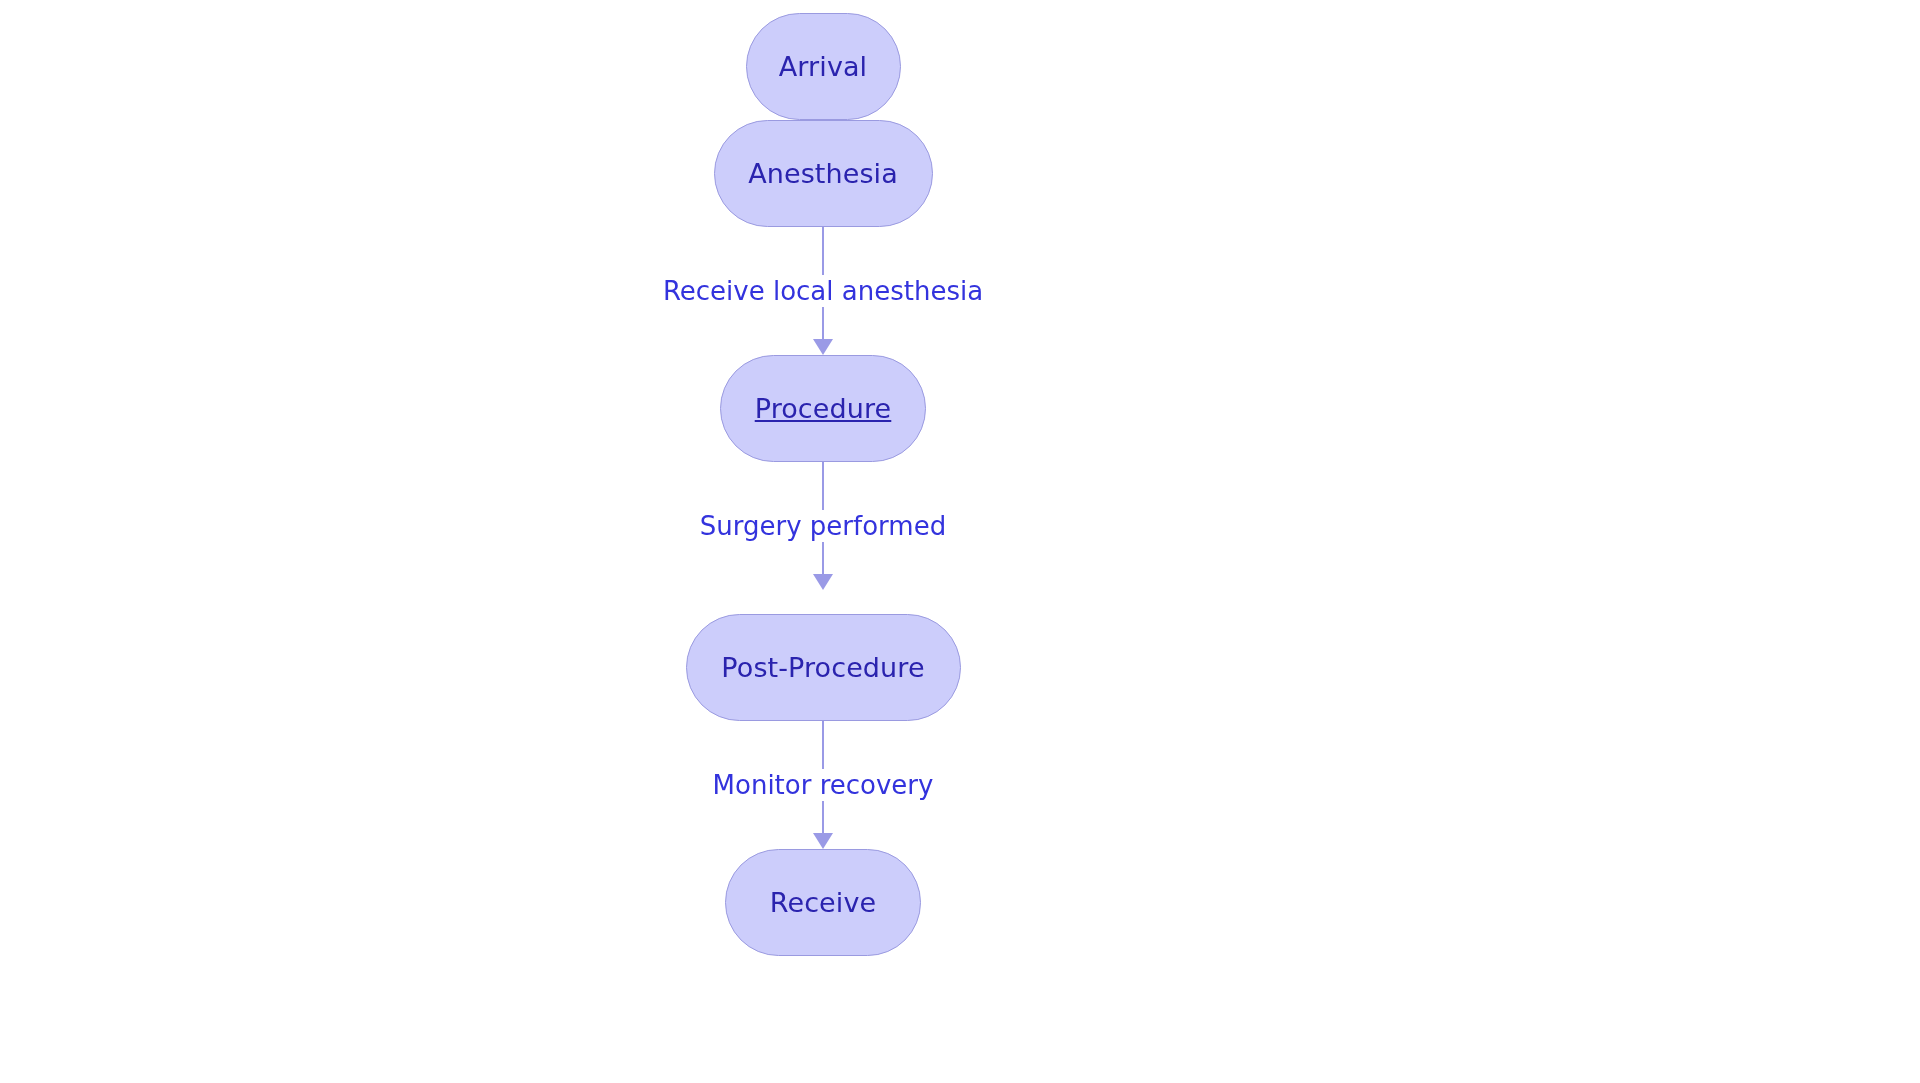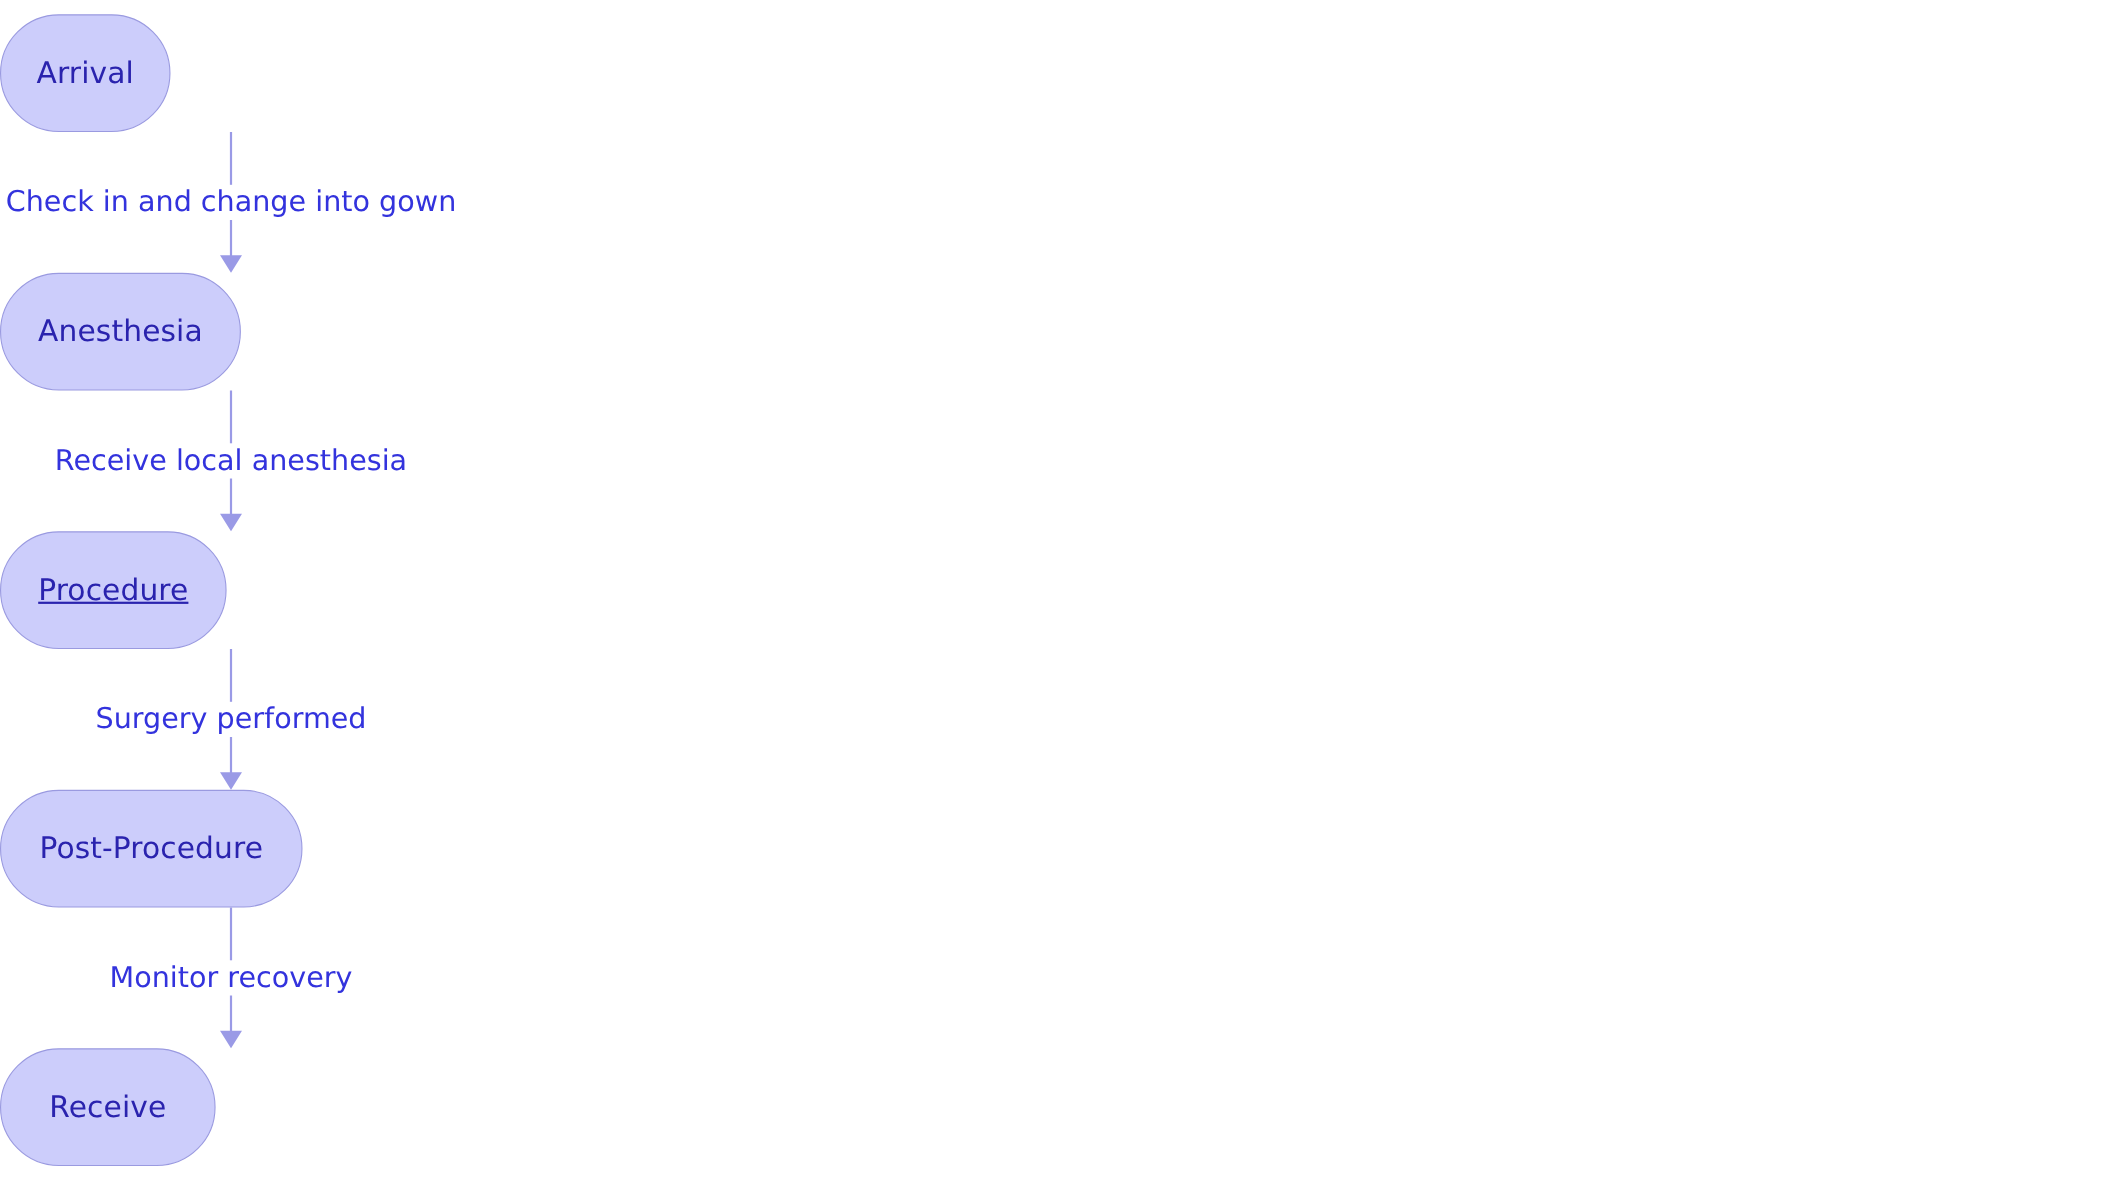--- a/index.html
+++ b/index.html
@@ -24,20 +24,21 @@
 
   
   .flow-column {
     position: absolute;
     left: 0;
     top: 0;
     width: 1646px;
     height: 1083px;
     display: flex;
     flex-direction: column;
+    align-items: center;
   }
 
   
   .node {
     box-sizing: border-box;
     display: flex;
     align-items: center;
     justify-content: center;
     background: #cccdfb;
     border: 1.6px solid #9a9ae0;
@@ -46,21 +47,21 @@
     font-size: 27px;
     font-weight: 400;
     letter-spacing: 0.1px;
     white-space: nowrap;
     line-height: 1;
   }
 
   .node-arrival       { width: 155px; height: 107px; margin-top: 13px; }
   .node-anesthesia    { width: 219px; height: 107px; }
   .node-procedure     { width: 206px; height: 107px; text-decoration: underline; }
-  .node-postprocedure { width: 275px; height: 107px; }
+  .node-postprocedure { width: 275px; height: 107px; margin-top: 24px; }
   .node-recovery      { width: 196px; height: 107px; }
 
   
   .edge {
     position: relative;
     width: 420px;
     height: 128px;
     display: flex;
     align-items: center;
     justify-content: center;
@@ -102,25 +103,20 @@
 </head>
 <body>
 
 <div id="flow-root">
   <div class="flow-column">
 
     <div class="node node-arrival">
       <span class="node-label">Arrival</span>
     </div>
 
-    <div class="edge">
-      <span class="edge-line"></span>
-      <span class="edge-arrowhead"></span>
-      <span class="edge-label">Check in and change into gown</span>
-    </div>
 
     <div class="node node-anesthesia">
       <span class="node-label">Anesthesia</span>
     </div>
 
     <div class="edge">
       <span class="edge-line"></span>
       <span class="edge-arrowhead"></span>
       <span class="edge-label">Receive local anesthesia</span>
     </div>

